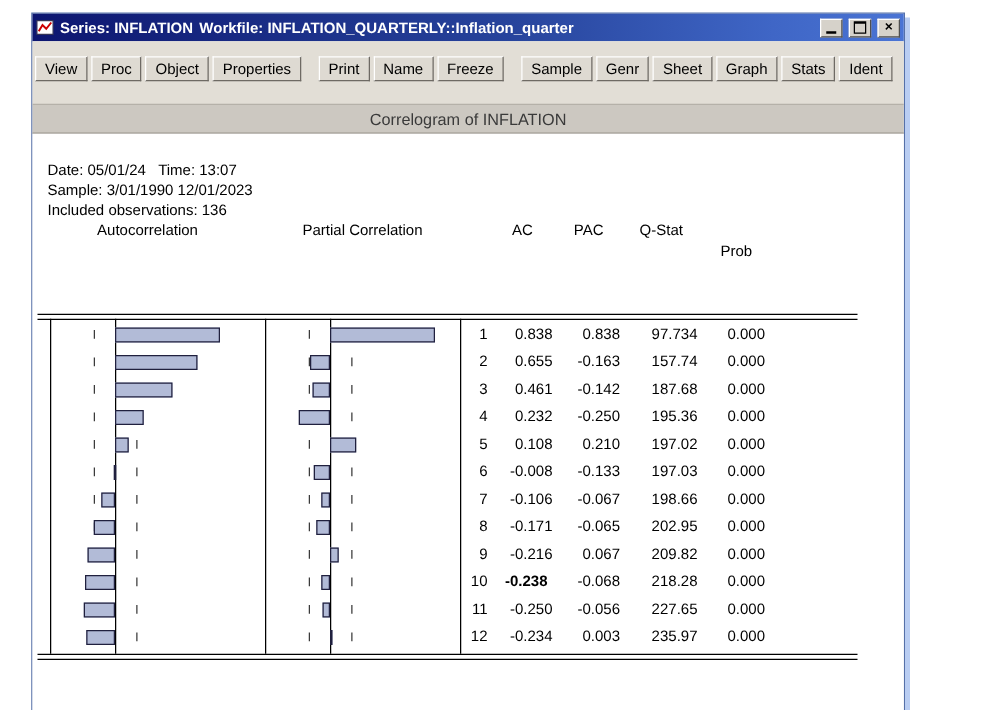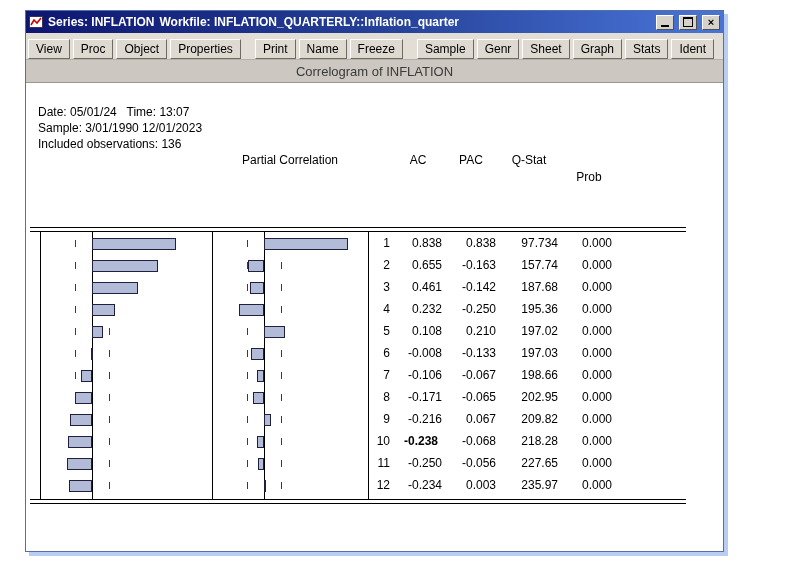--- a/index.html
+++ b/index.html
@@ -18,22 +18,22 @@
   .ttext{overflow:hidden;white-space:nowrap;}
   .tspace{flex:1;}
   .wbtn{flex:0 0 auto;width:18px;height:15px;background:#d6d2ca;
         border:1px solid;border-color:#ffffff #4f4f4f #4f4f4f #ffffff;
         display:flex;align-items:center;justify-content:center;
         font-size:11px;line-height:11px;color:#000;font-weight:bold;padding:0;}
   .glyph-min{width:8px;height:2px;background:#000;margin-top:8px;}
   .glyph-max{width:8px;height:7px;border:1px solid #000;border-top:2px solid #000;}
 
   
-  .toolbar{height:26px;background:#e2ded6;display:flex;align-items:flex-end;
-           padding:0 2px;gap:3px;overflow:hidden;white-space:nowrap;
+  .toolbar{height:26px;background:#e2ded6;display:flex;align-items:flex-start;
+           padding:12px 2px;gap:3px;overflow:hidden;white-space:nowrap;
            border-bottom:1px solid #b5b1a9;}
   .tbtn{flex:0 0 auto;background:#dedad2;border:1px solid;
         border-color:#ffffff #6e6a64 #6e6a64 #ffffff;
         font-family:"Liberation Sans",sans-serif;font-size:12px;color:#000;
         padding:2px 7px;line-height:14px;}
   .tgap{flex:0 0 8px;}
 
   
   .viewheader{height:22px;background:#ccc8c1;display:flex;align-items:center;
               justify-content:center;font-size:13px;color:#3a3a3a;
@@ -112,20 +112,21 @@
 
     <div class="viewheader">
       <span>Correlogram of INFLATION</span>
     </div>
 
     <div class="content">
       <div class="iline" style="top:22px;">Date: 05/01/24   Time: 13:07</div>
       <div class="iline" style="top:38px;">Sample: 3/01/1990 12/01/2023</div>
       <div class="iline" style="top:54px;">Included observations: 136</div>
 
+      <div class="chead c-auto">Autocorrelation</div>
       <div class="chead c-part">Partial Correlation</div>
       <div class="chead c-ac">AC</div>
       <div class="chead c-pac">PAC</div>
       <div class="chead c-q">Q-Stat</div>
       <div class="chead c-p">Prob</div>
 
       <div class="dline dl-top"></div>
       <div class="dline dl-bot"></div>
       <div class="vline vl-left"></div>
       <div class="vline vl-c1"></div>

